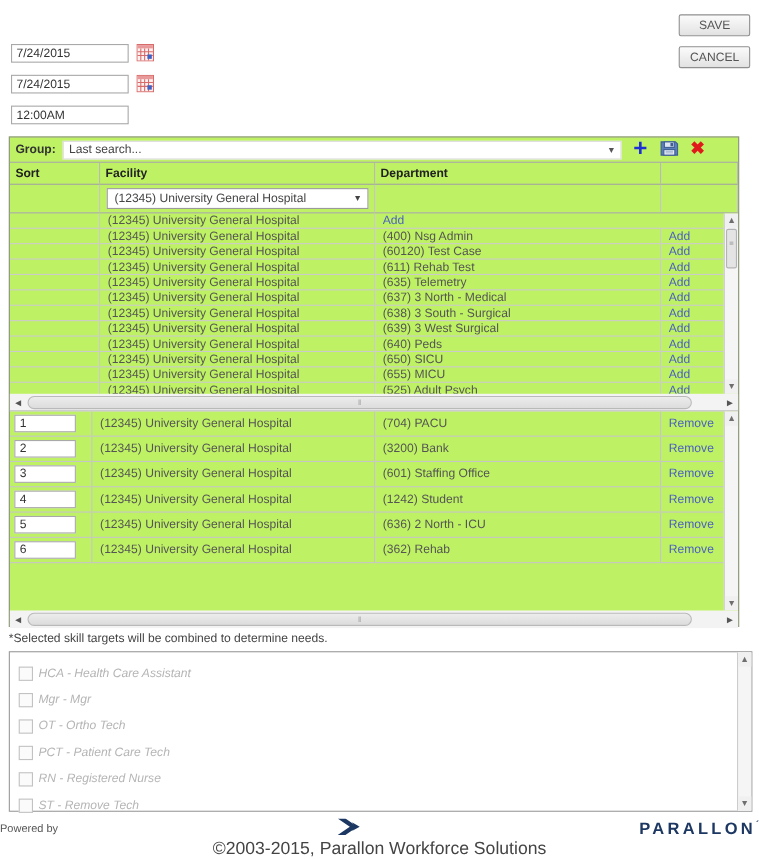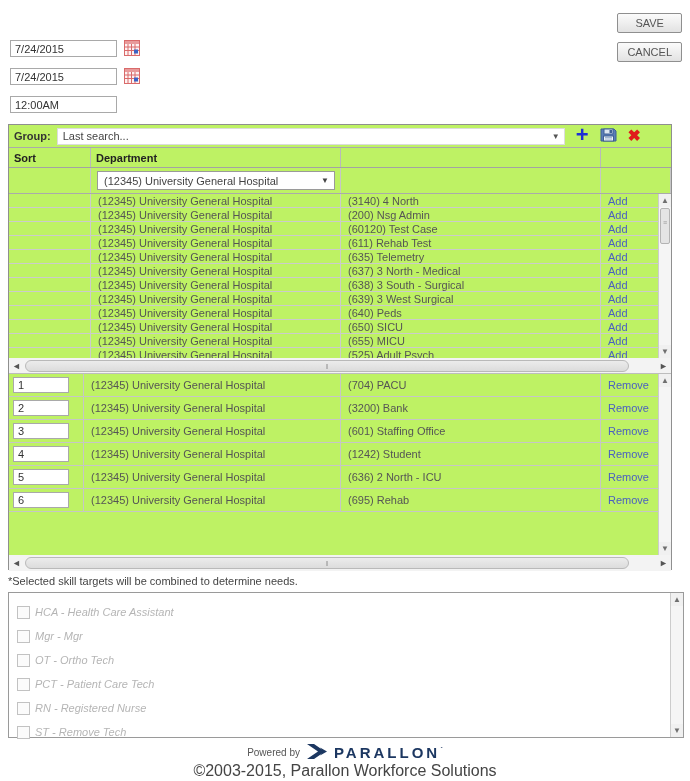--- a/index.html
+++ b/index.html
@@ -99,21 +99,21 @@
   
   .skills-note { position:absolute; left:8px; top:575px; color:#444; }
   .skills-box { position:absolute; left:8px; top:592px; width:676px; height:146px; border:1px solid #9a9a9a; background:#fff; }
   .skills-rows { padding:7px 0 0 8px;font-style:italic; }
   .skill-row { display:flex; align-items:center; height:24px; }
   .cbx { width:13px; height:13px; border:1px solid #c2c2c2; background:#fbfbfb; margin-right:5px; }
   .skill-label { color:#b5b5b5; }
 
   
   .footer { position:absolute; left:0; top:744px; width:690px; text-align:center; }
-  .f-line1 { display:flex; align-items:center; justify-content:center; gap:6px; }
+  .f-line1 { display:flex; align-items:center; justify-content:space-between; gap:6px; }
   .powered { color:#555; font-size:10px; }
   .brand { color:#1c3761; font-weight:bold; font-size:15px; letter-spacing:3px; }
   .brand sup { font-size:8px; letter-spacing:0; }
   .copyright { color:#444; font-size:16px; margin-top:1px; }
 </style>
 </head>
 <body>
 
 <div class="topbar">
   <button class="btn">SAVE</button>
@@ -156,20 +156,21 @@
           <rect x="9.5" y="3" width="2.5" height="3" fill="#3e5f94"></rect>
           <rect x="3.5" y="9" width="10" height="5" fill="#eef3f9" stroke="#3e5f94"></rect>
           <path d="M5 10.5h7M5 12h7" stroke="#8aa6c8" stroke-width="0.8"></path>
         </svg>
     </span>
     <span class="icon-btn x-glyph">✖</span>
   </div>
 
   <div class="grid-row hdr">
     <div>Sort</div>
+    <div>Facility</div>
     <div>Department</div>
     <div></div>
     <div></div>
   </div>
 
   <div class="grid-row ddrow">
     <div></div>
     <div>
       <div class="fac-dd">
         <span>(12345) University General Hospital</span>
@@ -179,29 +180,28 @@
     <div></div>
     <div></div>
     <div></div>
   </div>
 
   <div class="list">
     <div class="list-rows">
       <div class="lrow">
           <div></div>
           <div class="cell-pad">(12345) University General Hospital</div>
-          <div class="cell-pad">(3140) 4 North</div>
-          <div class="cell-pad">
-            <a class="linkcell">Add</a>
-          </div>
-        </div>
-      <div class="lrow">
-          <div></div>
-          <div class="cell-pad">(12345) University General Hospital</div>
-          <div class="cell-pad">(200) Nsg Admin</div>
+          <div class="cell-pad">
+            <a class="linkcell">Add</a>
+          </div>
+        </div>
+      <div class="lrow">
+          <div></div>
+          <div class="cell-pad">(12345) University General Hospital</div>
+          <div class="cell-pad">(400) Nsg Admin</div>
           <div class="cell-pad">
             <a class="linkcell">Add</a>
           </div>
         </div>
       <div class="lrow">
           <div></div>
           <div class="cell-pad">(12345) University General Hospital</div>
           <div class="cell-pad">(60120) Test Case</div>
           <div class="cell-pad">
             <a class="linkcell">Add</a>
@@ -347,21 +347,21 @@
           <div class="cell-pad">(636) 2 North - ICU</div>
           <div class="cell-pad">
             <a class="linkcell">Remove</a>
           </div>
         </div>
       <div class="srow">
           <div>
             <input class="sort-input" value="6" style="">
           </div>
           <div class="cell-pad">(12345) University General Hospital</div>
-          <div class="cell-pad">(695) Rehab</div>
+          <div class="cell-pad">(362) Rehab</div>
           <div class="cell-pad">
             <a class="linkcell">Remove</a>
           </div>
         </div>
     </div>
     <div class="vsb">
       <div class="sbtn up">▲</div>
       <div class="sbtn dn">▼</div>
     </div>
   </div>

